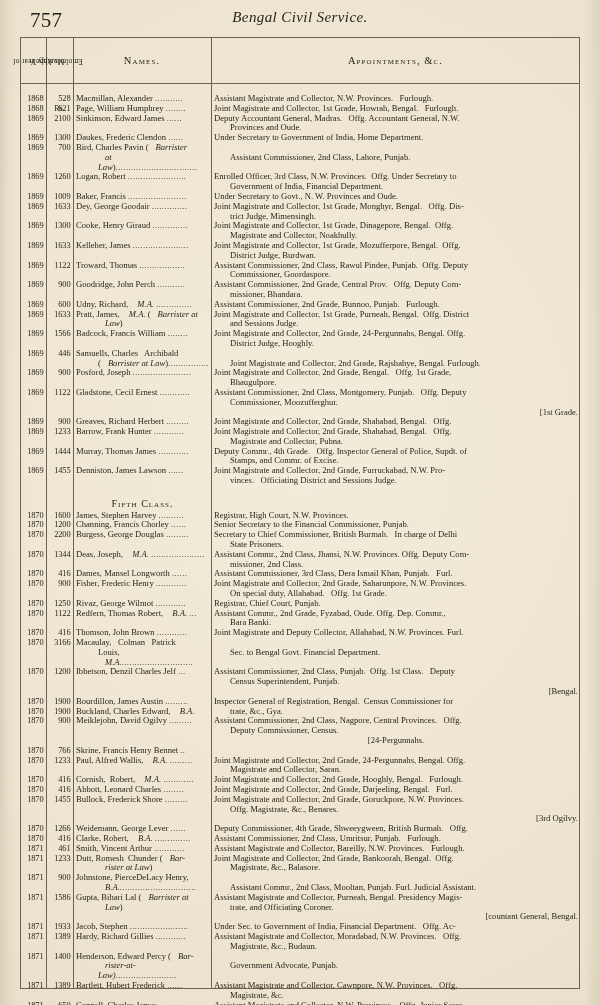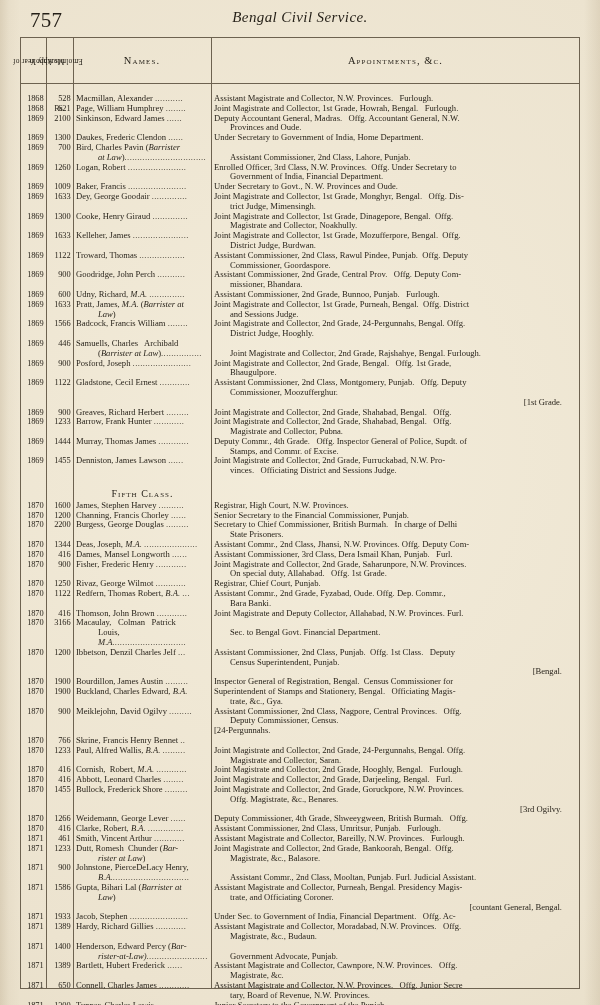--- a/index.html
+++ b/index.html
@@ -116,25 +116,25 @@
     letter-spacing:-.1px;
   }
   .c-name{
     width:138px;flex:0 0 138px;
     padding-left:3px;padding-right:2px;
     box-sizing:border-box;
     font-size:8.6px;line-height:9.8px;
   }
   .c-appt{
     flex:1 1 auto;
-    padding-left:3px;padding-right:18px;
+    padding-left:3px;padding-right:2px;
     box-sizing:border-box;
     font-size:8.6px;line-height:9.8px;
   }
-  .c-name i,.c-appt i{font-style:italic;}
+  .c-name i,.c-appt i{font-style:italic;margin-left:7px;}
   .c-name .ind{display:block;padding-left:22px;}
   .c-appt .ind{display:block;padding-left:16px;}
   .dots{letter-spacing:.4px;}
   .appt-line{display:block;}
 
   
   .classhead{
     position:relative;
     display:flex;
     margin-top:7px;
@@ -402,20 +402,21 @@
               <span class="appt-line">Secretary to Chief Commissioner, British Burmah.&nbsp;&nbsp; In charge of Delhi</span>
               <span class="appt-line ind">State Prisoners.</span>
             </div>
           </div>
           <div class="row">
             <div class="c-year">1870</div>
             <div class="c-emol">1344</div>
             <div class="c-name">Deas, Joseph, <i>M.A.</i> <span class="dots">.....................</span></div>
             <div class="c-appt">
               <span class="appt-line">Assistant Commr., 2nd Class, Jhansi, N.W. Provinces. Offg. Deputy Com-</span>
+              <span class="appt-line ind">missioner, 2nd Class.</span>
             </div>
           </div>
           <div class="row">
             <div class="c-year">1870</div>
             <div class="c-emol">416</div>
             <div class="c-name">Dames, Mansel Longworth <span class="dots">......</span></div>
             <div class="c-appt">
               <span class="appt-line">Assistant Commissioner, 3rd Class, Dera Ismail Khan, Punjab.&nbsp;&nbsp; Furl.</span>
             </div>
           </div>
@@ -478,32 +479,31 @@
             <div class="c-name">Bourdillon, James Austin <span class="dots">.........</span></div>
             <div class="c-appt">
               <span class="appt-line">Inspector General of Registration, Bengal.&nbsp; Census Commissioner for</span>
             </div>
           </div>
           <div class="row">
             <div class="c-year">1870</div>
             <div class="c-emol">1900</div>
             <div class="c-name">Buckland, Charles Edward, <i>B.A.</i></div>
             <div class="c-appt">
-              <span class="appt-line">Superintendent of Stamps and Stationery, Bengal.&nbsp;&nbsp; Officiating Magis-</span>
               <span class="appt-line ind">trate, &amp;c., Gya.</span>
             </div>
           </div>
           <div class="row">
             <div class="c-year">1870</div>
             <div class="c-emol">900</div>
             <div class="c-name">Meiklejohn, David Ogilvy <span class="dots">.........</span></div>
             <div class="c-appt">
               <span class="appt-line">Assistant Commissioner, 2nd Class, Nagpore, Central Provinces.&nbsp;&nbsp; Offg.</span>
               <span class="appt-line ind">Deputy Commissioner, Census.</span>
-              <span class="appt-line" style="text-align:left;">[24-Pergunnahs.</span>
+              <span class="appt-line" style="text-align:center;">[24-Pergunnahs.</span>
             </div>
           </div>
           <div class="row">
             <div class="c-year">1870</div>
             <div class="c-emol">766</div>
             <div class="c-name">Skrine, Francis Henry Bennet <span class="dots">..</span></div>
           </div>
           <div class="row">
             <div class="c-year">1870</div>
             <div class="c-emol">1233</div>

